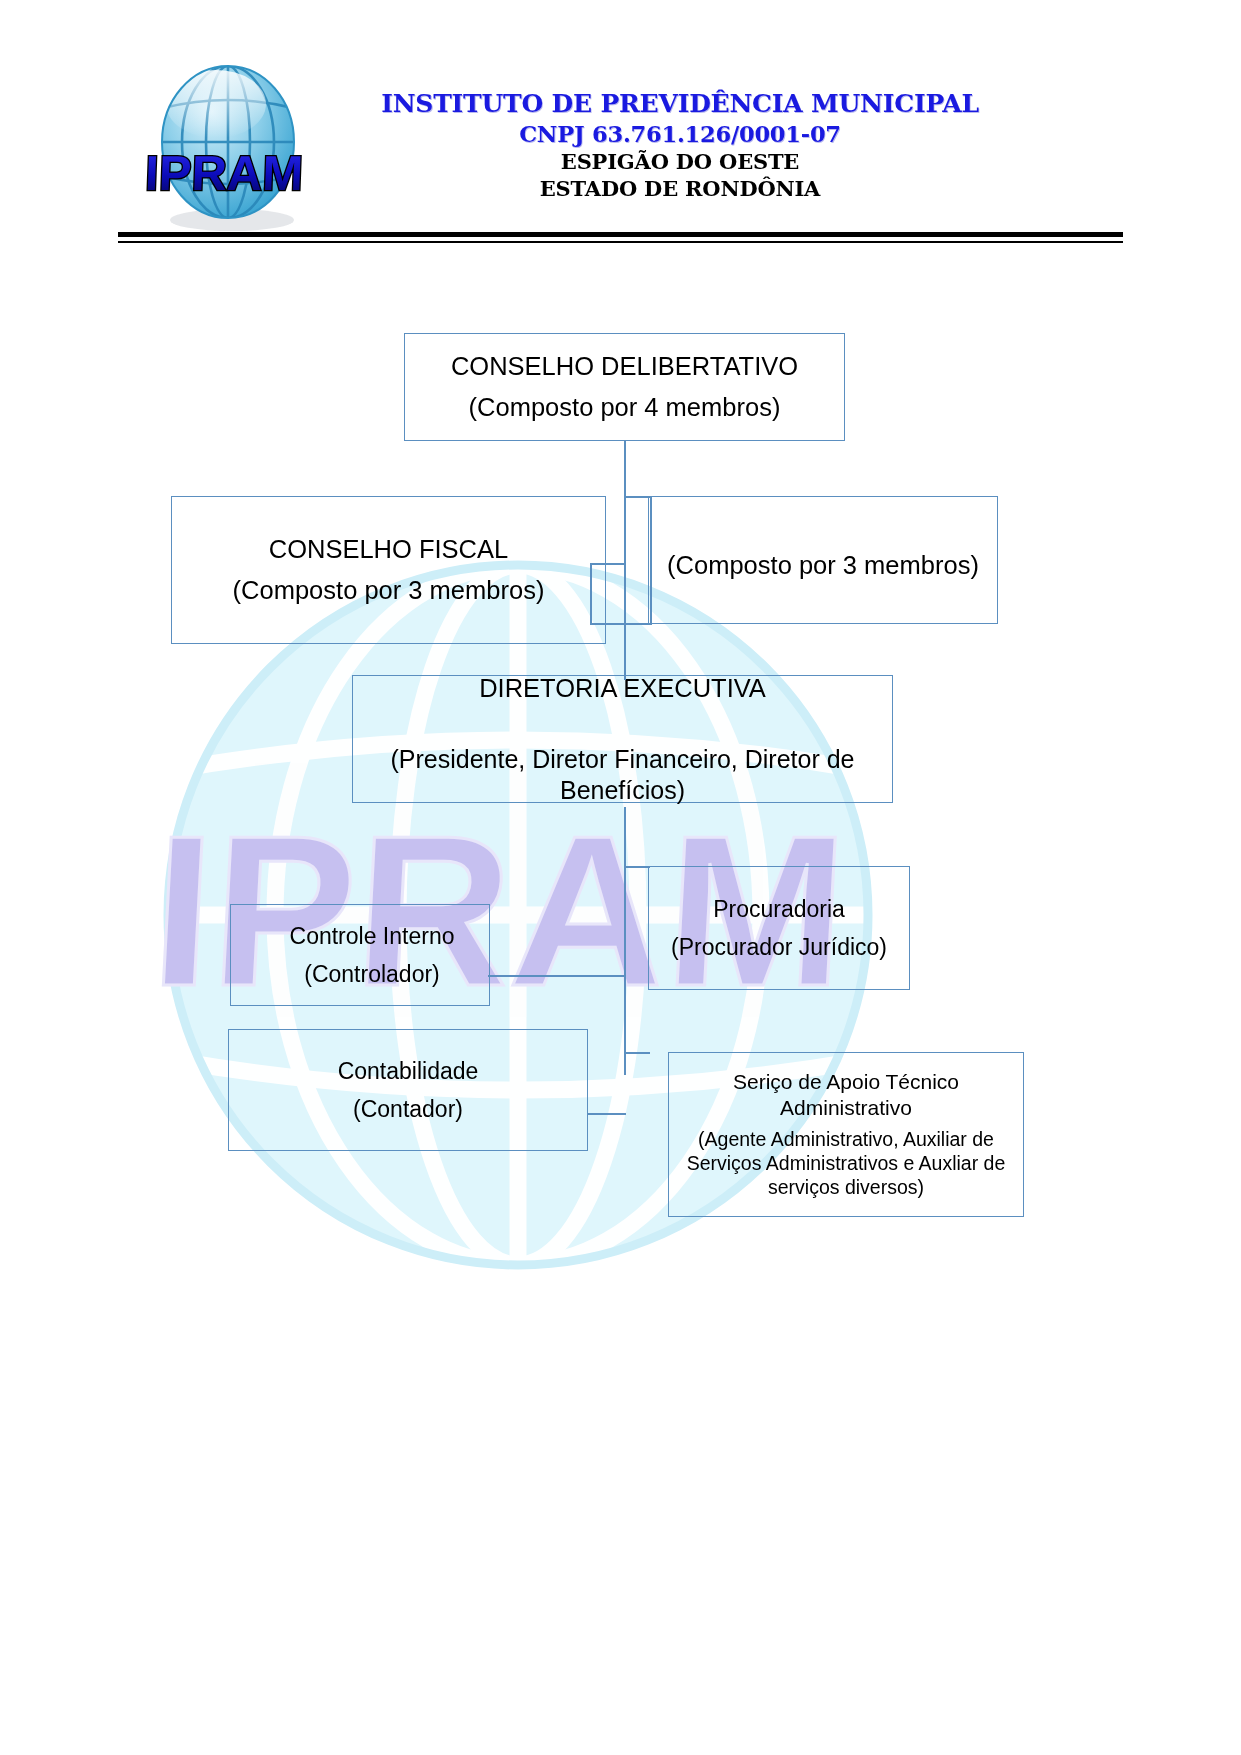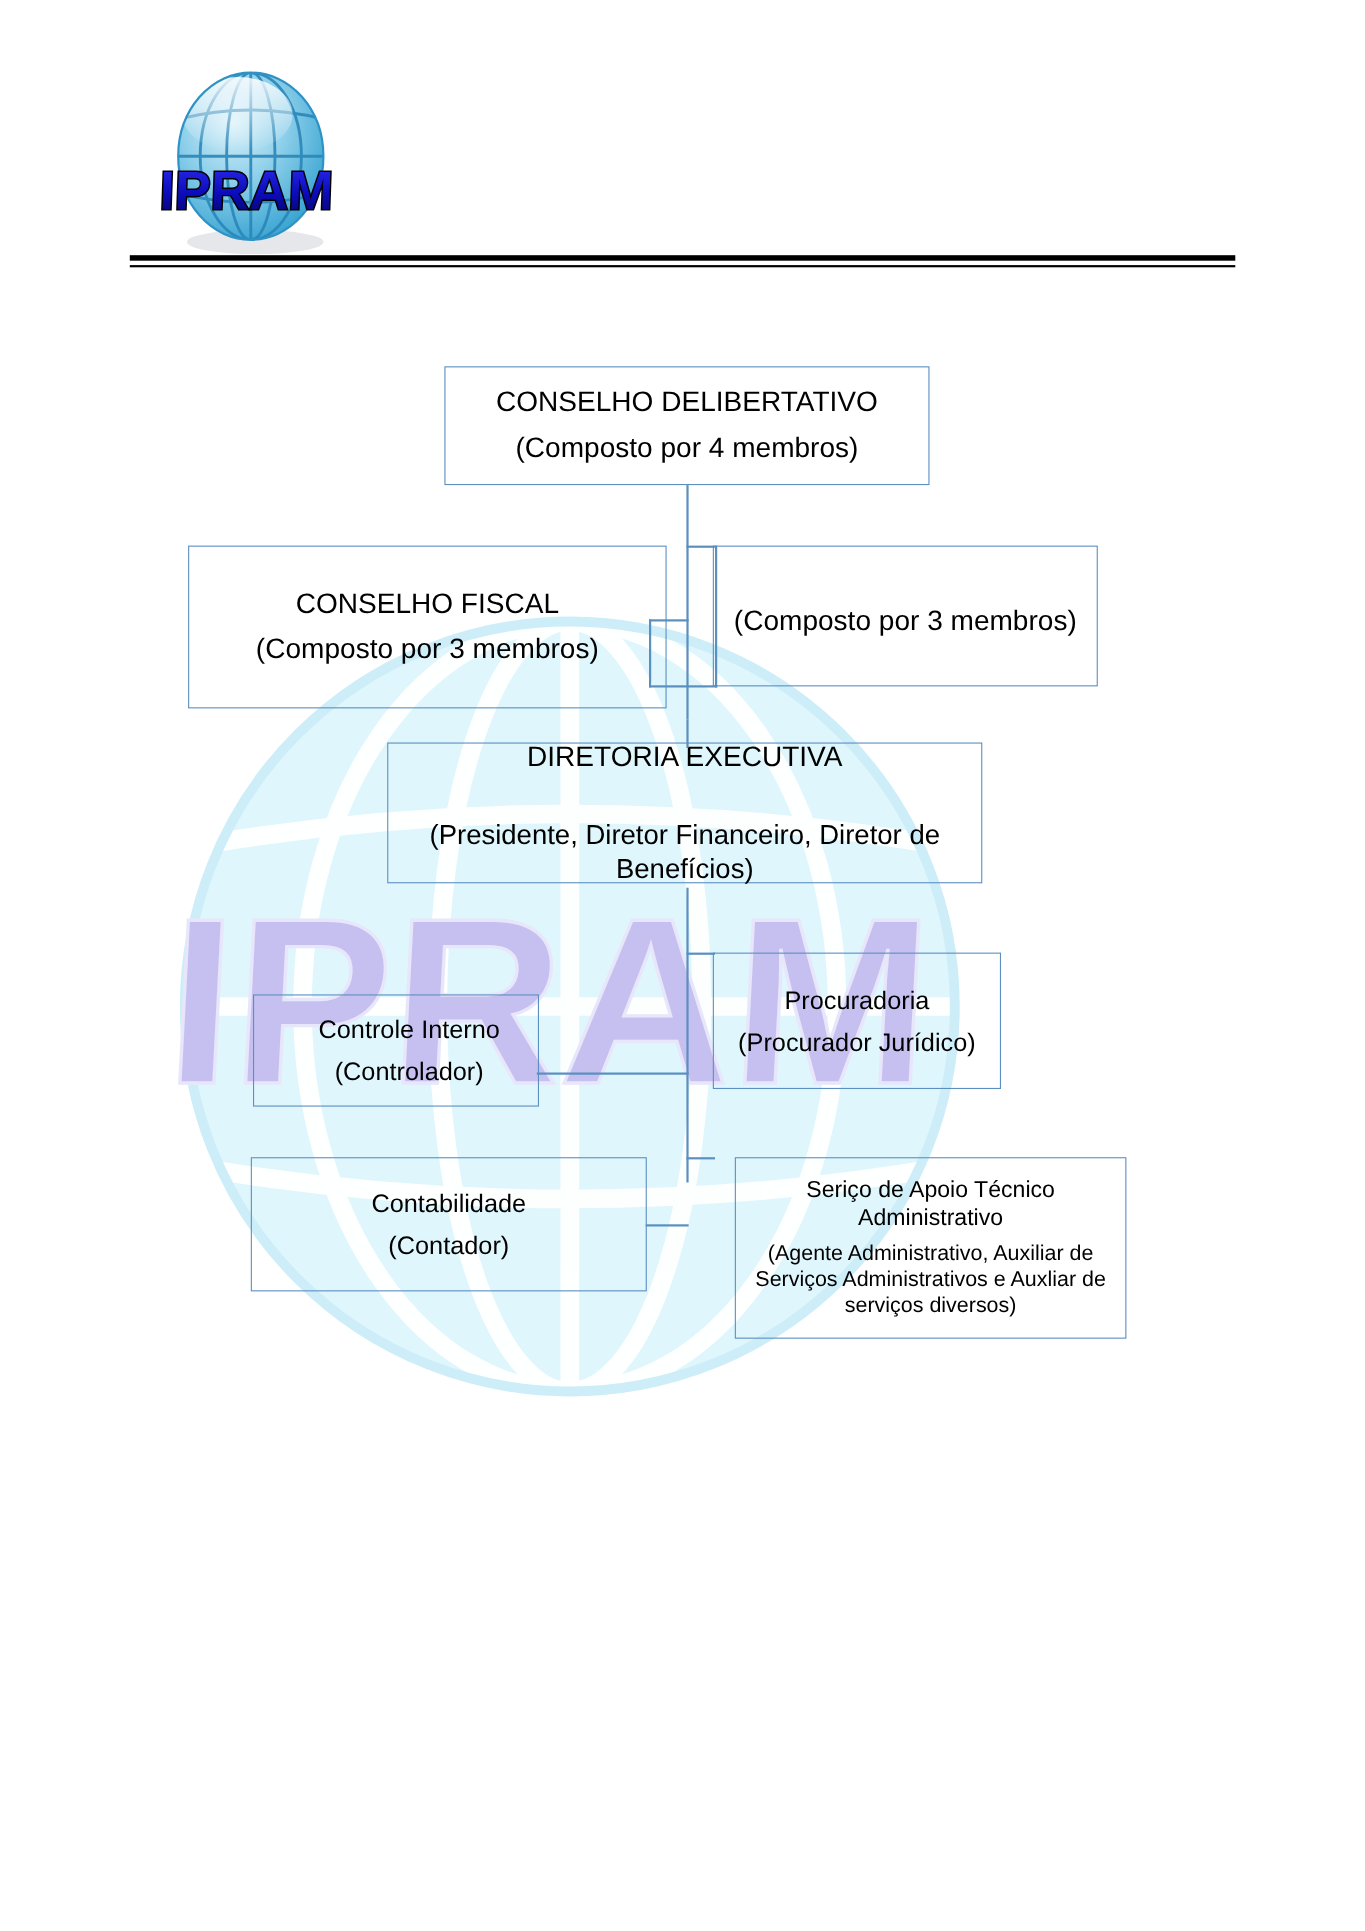--- a/index.html
+++ b/index.html
@@ -186,20 +186,26 @@
         <line x1="14" y1="80" x2="150" y2="80"></line>
         <path d="M 17 46 Q 82 30 147 46"></path>
         <path d="M 17 114 Q 82 130 147 114"></path>
       </g>
       <ellipse clip-path="url(#sphclip)" cx="70" cy="42" rx="50" ry="34" fill="url(#gshine)"></ellipse>
       <ellipse cx="82" cy="80" rx="66" ry="76" fill="none" stroke="#2e93c4" stroke-width="2"></ellipse>
       <text x="82" y="128" text-anchor="middle" font-family="Liberation Sans, sans-serif" font-size="49" font-weight="bold" fill="url(#gtext)" stroke="#000000" stroke-width="2.6" paint-order="stroke" transform="skewX(-2)">IPRAM</text>
     </svg>
   </div>
 
+  <div id="org-titles">
+    <div class="ttl ttl-1 ttl-blue">INSTITUTO DE PREVIDÊNCIA MUNICIPAL</div>
+    <div class="ttl ttl-2 ttl-blue">CNPJ 63.761.126/0001-07</div>
+    <div class="ttl ttl-3">ESPIGÃO DO OESTE</div>
+    <div class="ttl ttl-4">ESTADO DE RONDÔNIA</div>
+  </div>
 
   <div id="rule-thick"></div>
   <div id="rule-thin"></div>
 </div>
 
 <div id="chart">
 
   <div class="conn conn-v" style="left:624px; top:441px; width:2px; height:213px;"></div>
 
   <div class="conn conn-h" style="left:624px; top:496px; width:26px; height:2px;"></div>
@@ -248,21 +254,21 @@
     <div class="gap"></div>
     <div class="t-reg s23">(Controlador)</div>
   </div>
 
   <div class="node" style="left:648px; top:866px; width:262px; height:124px;">
     <div class="t-bold s23">Procuradoria</div>
     <div class="gap"></div>
     <div class="t-reg s23">(Procurador Jurídico)</div>
   </div>
 
-  <div class="node" style="left:228px; top:1052px; width:360px; height:122px;">
+  <div class="node" style="left:228px; top:1029px; width:360px; height:122px;">
     <div class="t-bold s23">Contabilidade</div>
     <div class="gap"></div>
     <div class="t-reg s23">(Contador)</div>
   </div>
 
   <div class="node" style="left:668px; top:1052px; width:356px; height:165px; padding:6px 8px;">
     <div class="t-bold s21" style="max-width:300px;">Seriço de Apoio Técnico Administrativo</div>
     <div style="height:8px;"></div>
     <div class="t-reg s19" style="max-width:345px;">(Agente Administrativo, Auxiliar de Serviços Administrativos e Auxliar de serviços diversos)</div>
   </div>

